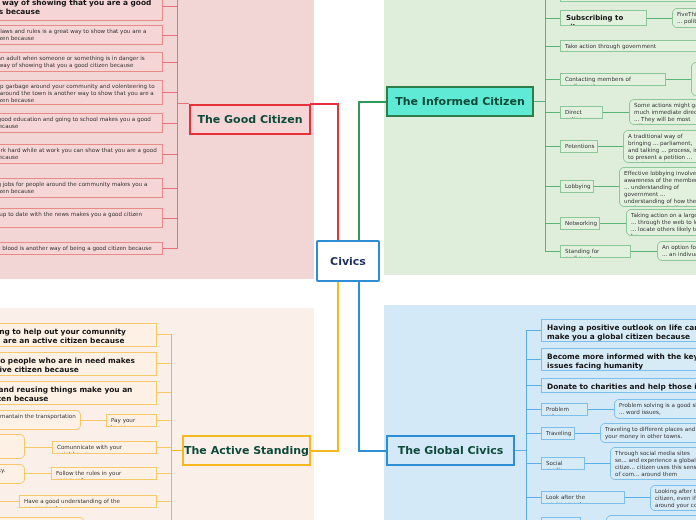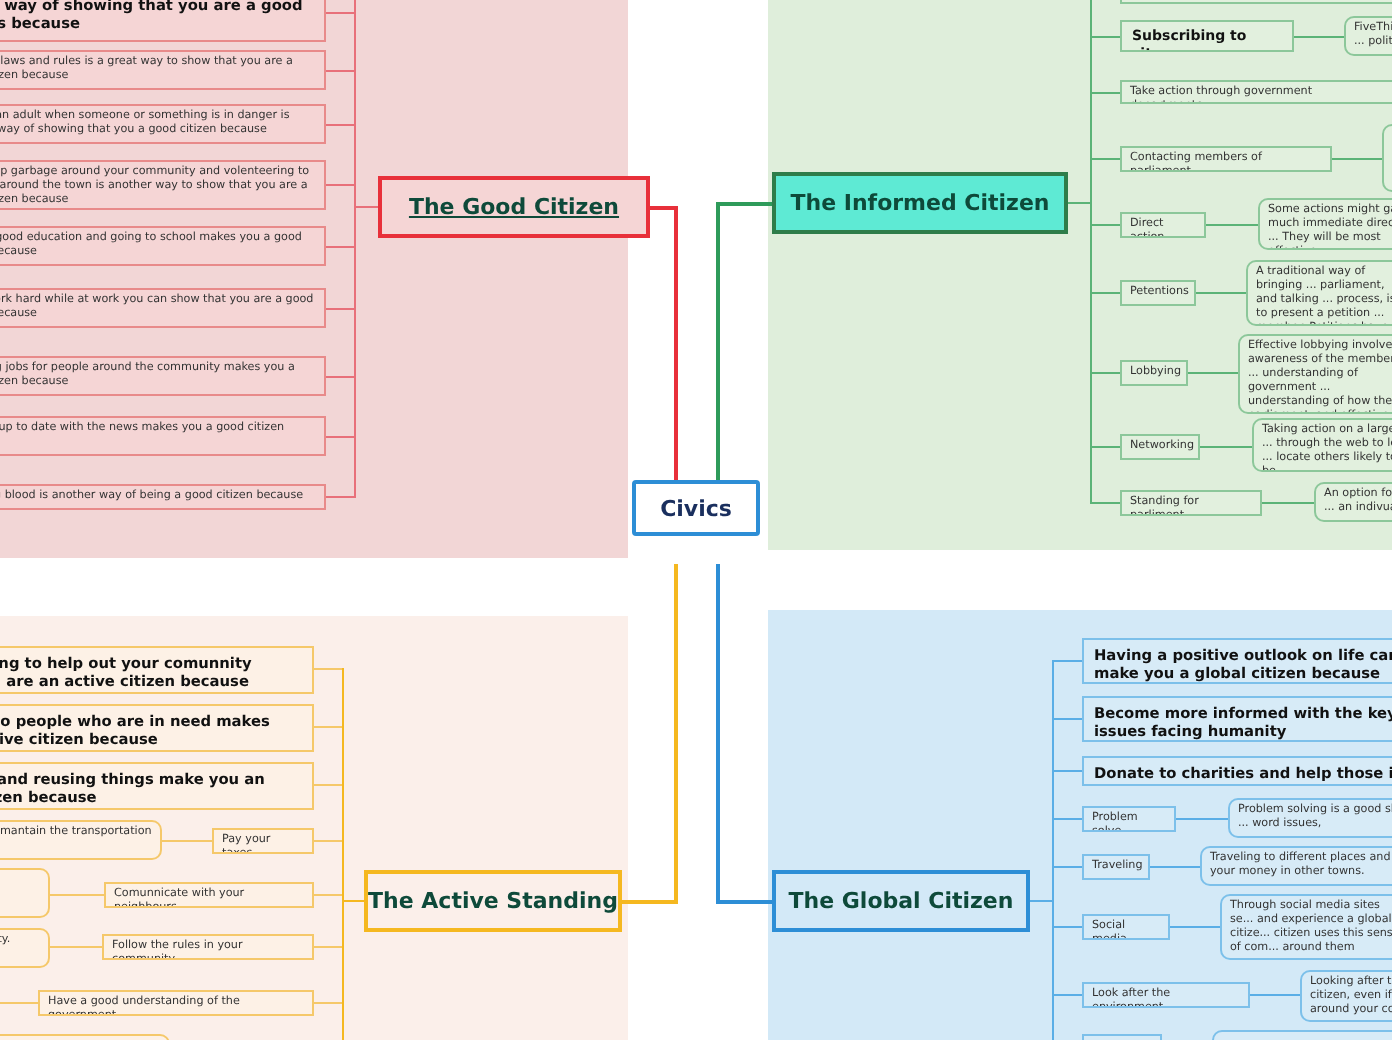--- a/index.html
+++ b/index.html
@@ -8,21 +8,21 @@
   .node { position:absolute; box-sizing:border-box; color:#333; line-height:1.25; overflow:hidden; white-space:normal; }
   .sm { font-size:5.6px; padding:2px 4px; }
   .bold { font-weight:bold; font-size:7.4px; color:#111; padding:3px 5px; }
   .main { font-weight:bold; font-size:11px; color:#0e4a3a; display:flex; align-items:center; justify-content:center; border-width:2px; border-style:solid; }
   .red { background:#f5d5d5; border:1px solid #e88a8a; }
   .green { background:#e2f0de; border:1px solid #8cc79a; }
   .yellow { background:#fdf1e6; border:1px solid #f5c86a; }
   .blue { background:#d7ebf7; border:1px solid #7cc0ea; }
   .round { border-radius:5px; }
   .line { position:absolute; }
-  .civics { position:absolute; left:316px; top:240px; width:64px; height:28px; box-sizing:border-box; background:#fff; border:2px solid #2d8ed6; border-radius:2px; display:flex; align-items:center; justify-content:center; font-weight:bold; font-size:11px; color:#1a2f5e; }
+  .civics { position:absolute; left:316px; top:240px; width:64px; height:42px; box-sizing:border-box; background:#fff; border:2px solid #2d8ed6; border-radius:2px; display:flex; align-items:center; justify-content:center; font-weight:bold; font-size:11px; color:#1a2f5e; }
 </style>
 </head>
 <body>
 
 <div class="region" style="left:0;top:0;width:314px;height:279px;background:#f2d6d6;"></div>
 <div class="region" style="left:384px;top:0;width:312px;height:275px;background:#dfeedb;"></div>
 <div class="region" style="left:0;top:308px;width:314px;height:212px;background:#fbefea;"></div>
 <div class="region" style="left:384px;top:305px;width:312px;height:215px;background:#d3e9f7;"></div>
 
 <div class="line" style="left:337px;top:103px;width:2px;height:138px;background:#e8303a;"></div>
@@ -40,21 +40,21 @@
 <div class="line" style="left:533px;top:101px;width:12px;height:1px;background:#5bb377;"></div>
 <div class="line" style="left:171px;top:334px;width:1px;height:186px;background:#f5b820;"></div>
 <div class="line" style="left:171px;top:450px;width:12px;height:1px;background:#f5b820;"></div>
 <div class="line" style="left:526px;top:330px;width:1px;height:190px;background:#5aaee6;"></div>
 <div class="line" style="left:514px;top:450px;width:12px;height:1px;background:#5aaee6;"></div>
 
 <div class="civics">
     <span>Civics</span>
   </div>
 
-<div class="node main" style="left:189px;top:88px;width:136px;height:31px;background:#f5d5d5;border-color:#e8303a;text-decoration:underline;">
+<div class="node main" style="left:189px;top:104px;width:122px;height:31px;background:#f5d5d5;border-color:#e8303a;">
     <span>The Good Citizen</span>
   </div>
 
 <div class="node bold red" style="left:-40px;top:-6px;width:203px;height:27px;"><span>Another way of showing that you are a good citizen is because</span></div>
 <div class="node sm red" style="left:-30px;top:25px;width:193px;height:20px;"><span>Obeying laws and rules is a great way to show that you are a good citizen because</span></div>
 <div class="node sm red" style="left:-30px;top:52px;width:193px;height:20px;"><span>Getting an adult when someone or something is in danger is another way of showing that you a good citizen because</span></div>
 <div class="node sm red" style="left:-30px;top:80px;width:193px;height:25px;"><span>Picking up garbage around your community and volenteering to help out around the town is another way to show that you are a good citizen because</span></div>
 <div class="node sm red" style="left:-30px;top:113px;width:193px;height:20px;"><span>Getting good education and going to school makes you a good citizen because</span></div>
 <div class="node sm red" style="left:-30px;top:144px;width:193px;height:20px;"><span>If you work hard while at work you can show that you are a good citizen because</span></div>
 <div class="node sm red" style="left:-30px;top:178px;width:193px;height:20px;"><span>Providing jobs for people around the community makes you a good citizen because</span></div>
@@ -131,21 +131,21 @@
 <div class="line" style="left:157px;top:420px;width:14px;height:1px;background:#f5c86a;"></div>
 <div class="line" style="left:81px;top:420px;width:25px;height:1px;background:#f5c86a;"></div>
 <div class="line" style="left:157px;top:447px;width:14px;height:1px;background:#f5c86a;"></div>
 <div class="line" style="left:25px;top:447px;width:27px;height:1px;background:#f5c86a;"></div>
 <div class="line" style="left:157px;top:473px;width:14px;height:1px;background:#f5c86a;"></div>
 <div class="line" style="left:25px;top:473px;width:26px;height:1px;background:#f5c86a;"></div>
 <div class="line" style="left:157px;top:501px;width:14px;height:1px;background:#f5c86a;"></div>
 <div class="line" style="left:0px;top:501px;width:19px;height:1px;background:#f5c86a;"></div>
 
 <div class="node main" style="left:386px;top:435px;width:129px;height:31px;background:#d3e9f7;border-color:#2d8ed6;">
-    <span>The Global Citizen</span>
+    <span>The Global Civics</span>
   </div>
 
 <div class="node bold blue" style="left:541px;top:319px;width:165px;height:23px;"><span>Having a positive outlook on life can make you a global citizen because</span></div>
 <div class="node bold blue" style="left:541px;top:348px;width:165px;height:23px;"><span>Become more informed with the key issues facing humanity</span></div>
 <div class="node bold blue" style="left:541px;top:378px;width:165px;height:15px;white-space:nowrap;"><span>Donate to charities and help those in need</span></div>
 
 <div class="node sm blue" style="left:541px;top:403px;width:47px;height:13px;"><span>Problem solve</span></div>
 <div class="node sm blue round" style="left:614px;top:399px;width:95px;height:20px;"><span>Problem solving is a good skill ... word issues,</span></div>
 <div class="node sm blue" style="left:541px;top:427px;width:34px;height:13px;"><span>Traveling</span></div>
 <div class="node sm blue round" style="left:600px;top:423px;width:108px;height:20px;"><span>Traveling to different places and ... your money in other towns.</span></div>

